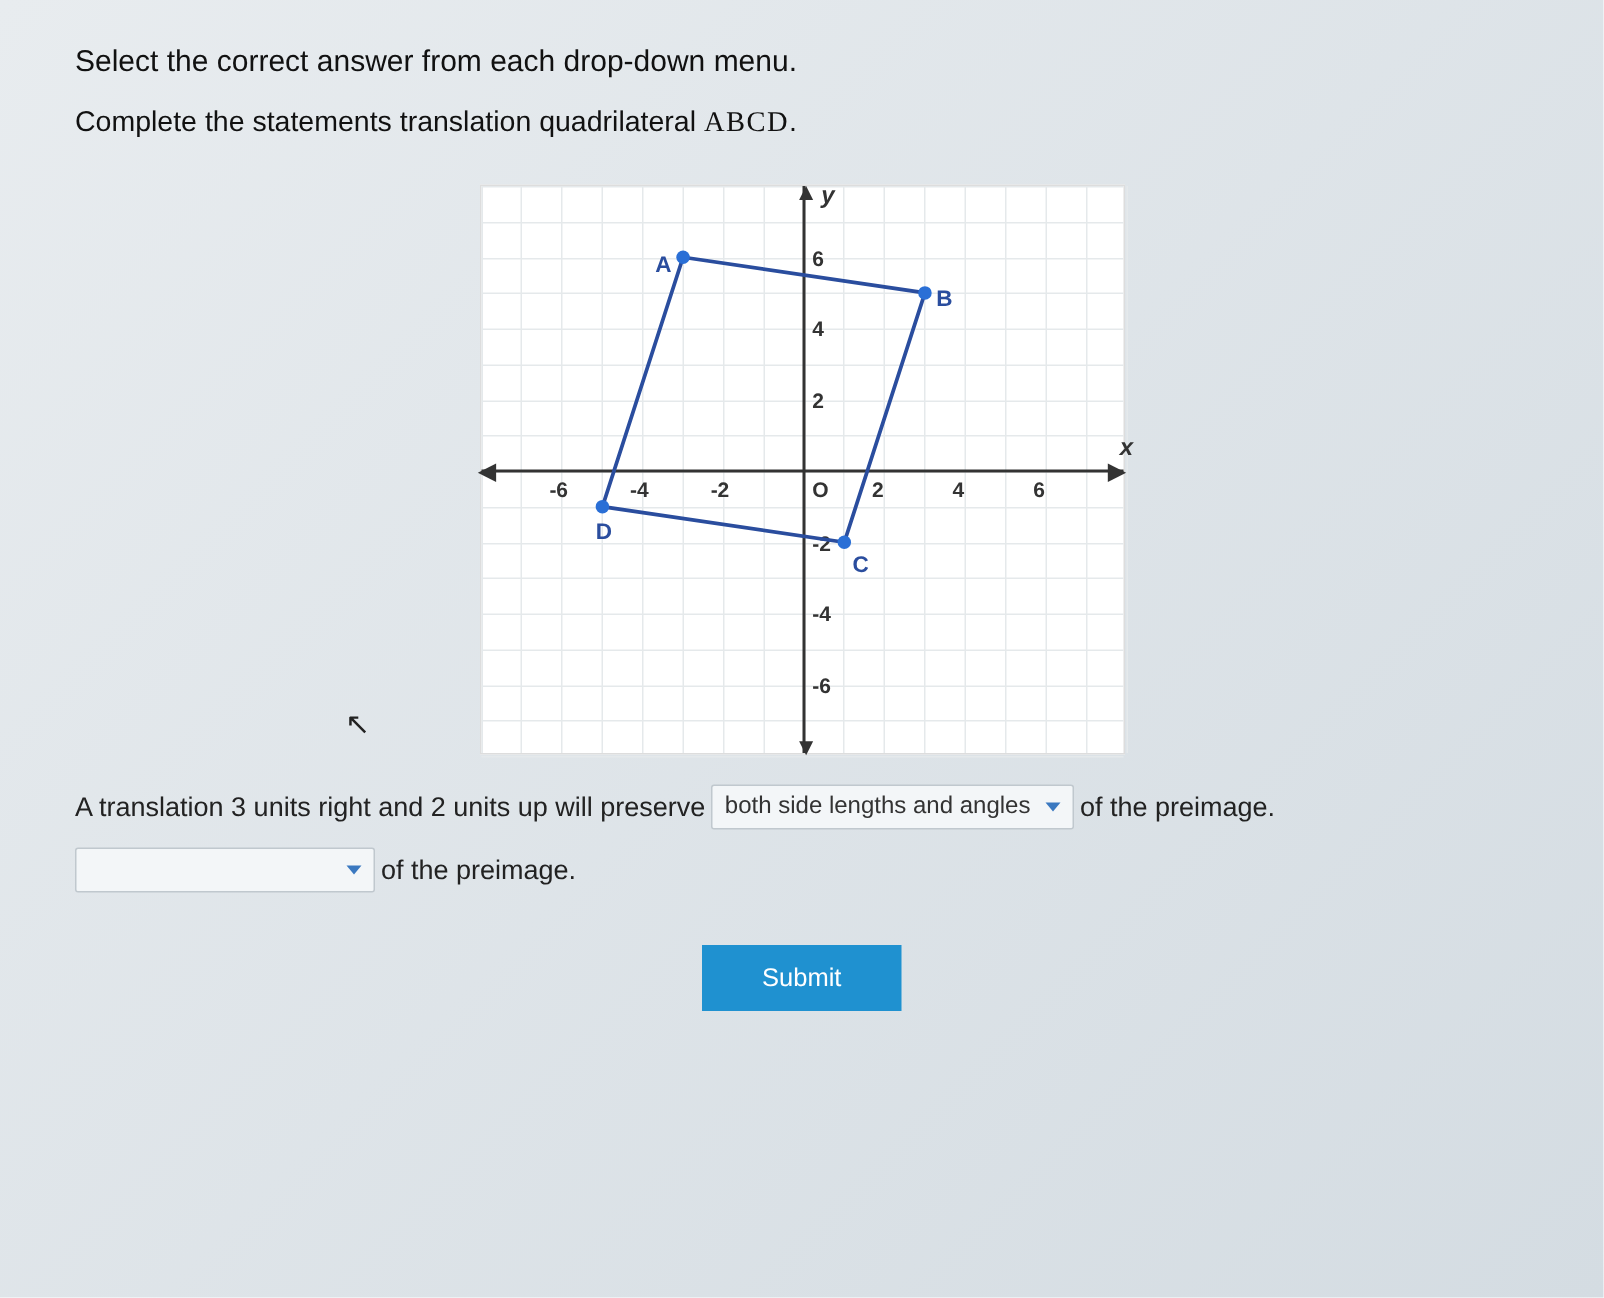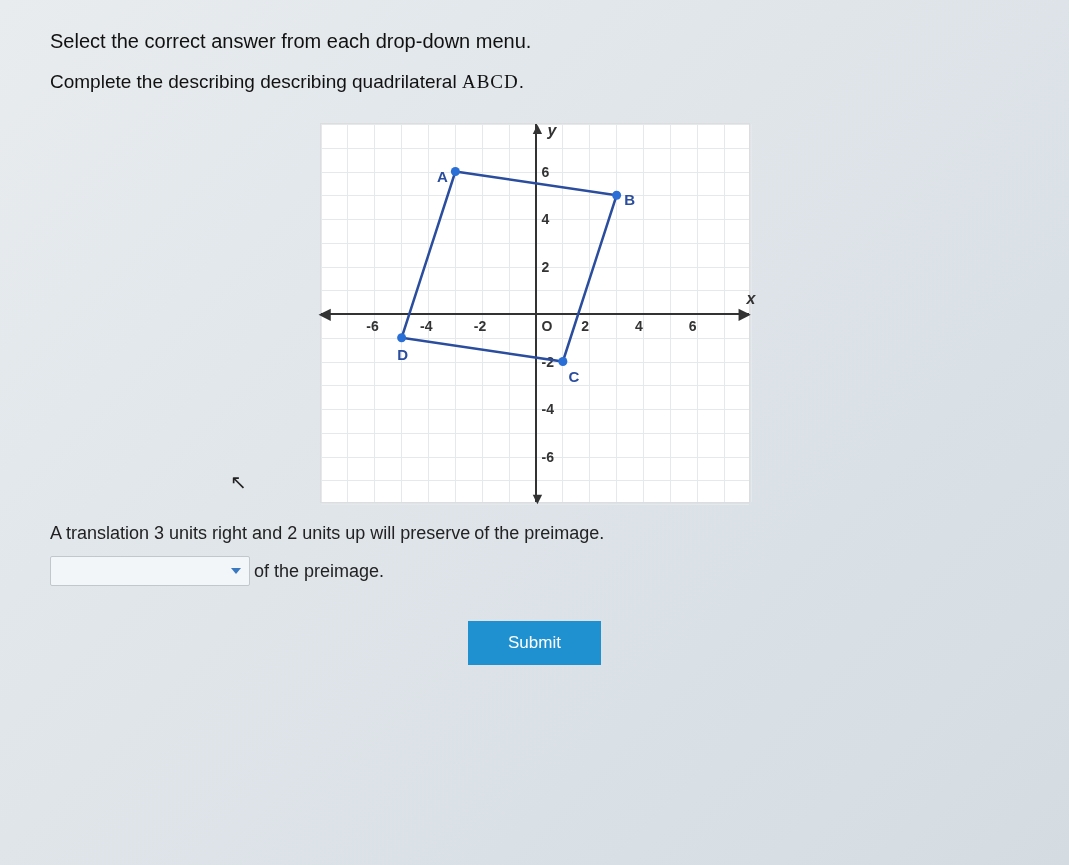--- a/index.html
+++ b/index.html
@@ -46,21 +46,21 @@
     padding: 12px 40px; font-size:17px; font-weight:500;
     cursor:pointer;
   }
   .origin-label{position:absolute;font-size:14px;font-weight:bold;color:#333;}
 </style>
 </head>
 <body>
 
 <div class="instruction">Select the correct answer from each drop-down menu.</div>
 <div class="subinstruction">
-  <span>Complete the describing describing quadrilateral </span>
+  <span>Complete the statements translation quadrilateral </span>
   <span class="abcd">ABCD</span><span>.</span>
 </div>
 
 <span class="cursor" style="left:230px; top:470px;">↖</span>
 
 <div class="graph-wrap">
   <div class="graph-box" id="graph">
       <div class="grid-line grid-v" style="left: 0px;"></div>
       <div class="grid-line grid-v" style="left: 26.875px;"></div>
       <div class="grid-line grid-v" style="left: 53.75px;"></div>
@@ -126,20 +126,24 @@
       <div class="vertex-label" style="left: 116.375px; top: 43.5px;">A</div>
       <div class="vertex-label" style="left: 303.625px; top: 67.25px;">B</div>
       <div class="vertex-label" style="left: 247.875px; top: 243.5px;">C</div>
       <div class="vertex-label" style="left: 76.625px; top: 221.75px;">D</div>
     </div>
 </div>
 
 <div class="statements">
   <div class="stmt-row">
     <span>A translation 3 units right and 2 units up will preserve</span>
+    <span class="dropdown">
+      <span class="dd-text">both side lengths and angles</span>
+      <span class="dd-caret"></span>
+    </span>
     <span>of the preimage.</span>
   </div>
   <div class="stmt-row">
     <span class="dropdown empty">
       <span class="dd-text"></span>
       <span class="dd-caret"></span>
     </span>
     <span>of the preimage.</span>
   </div>
 </div>

